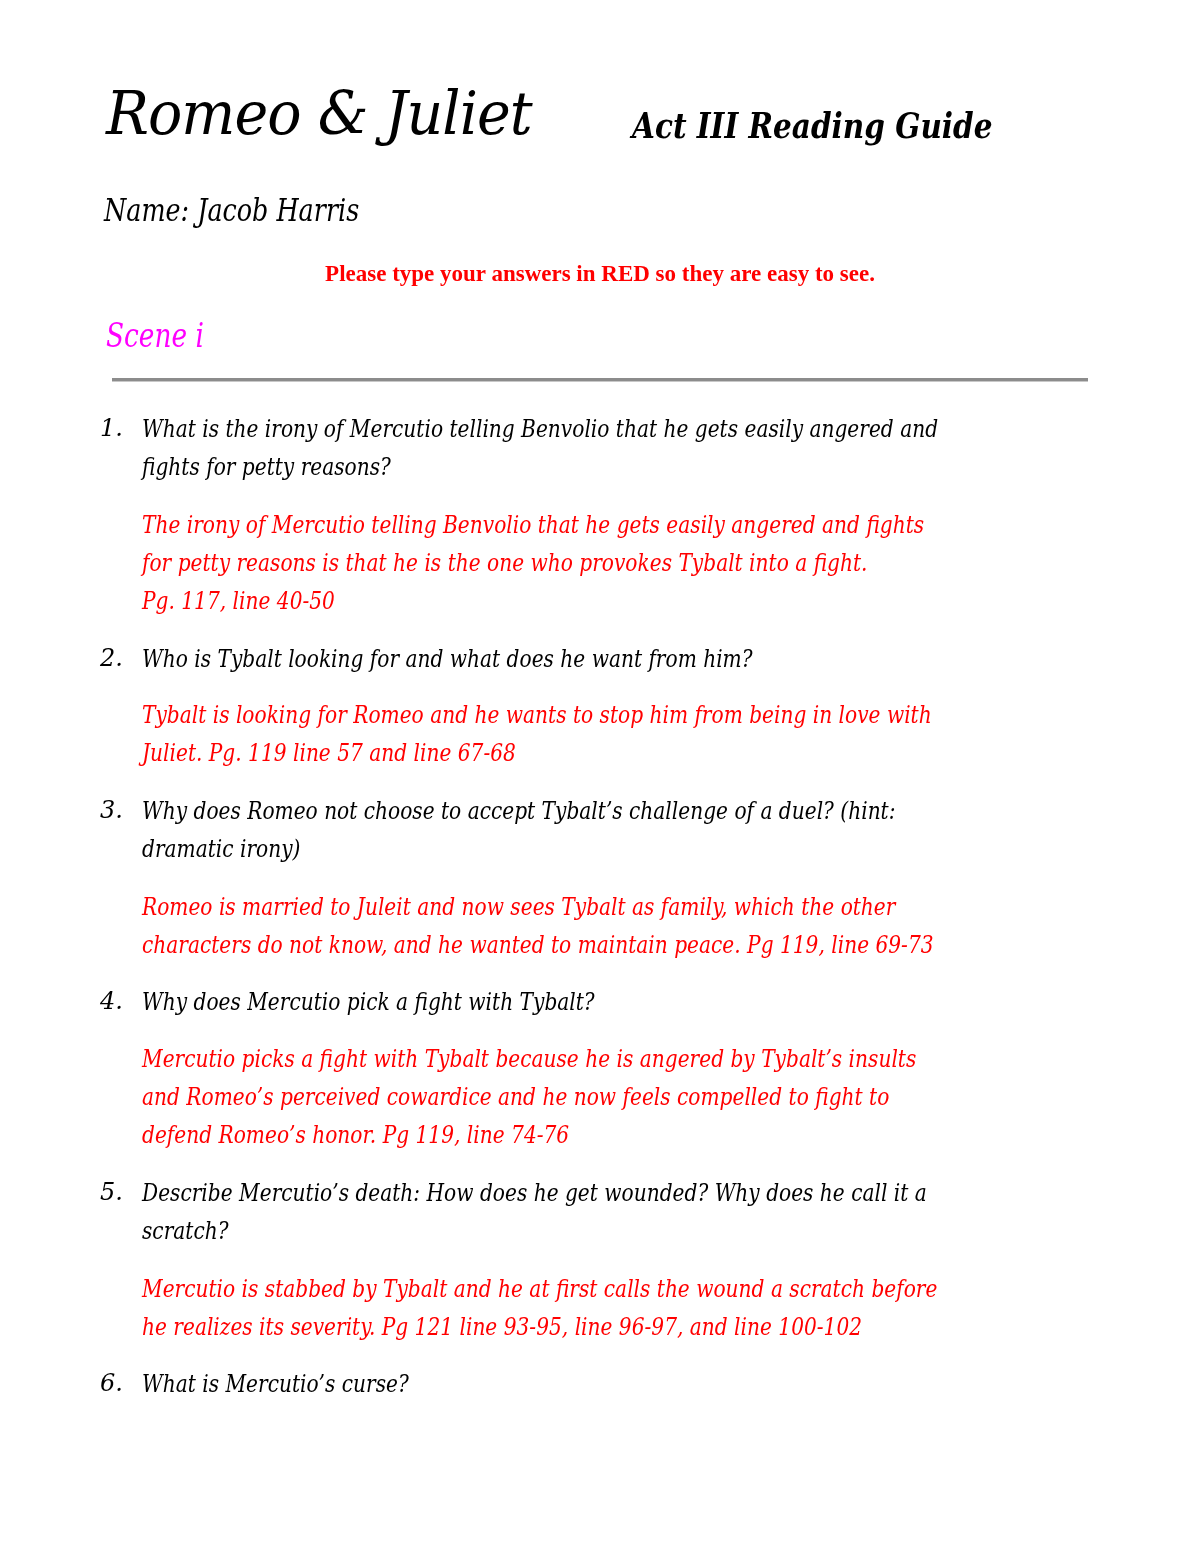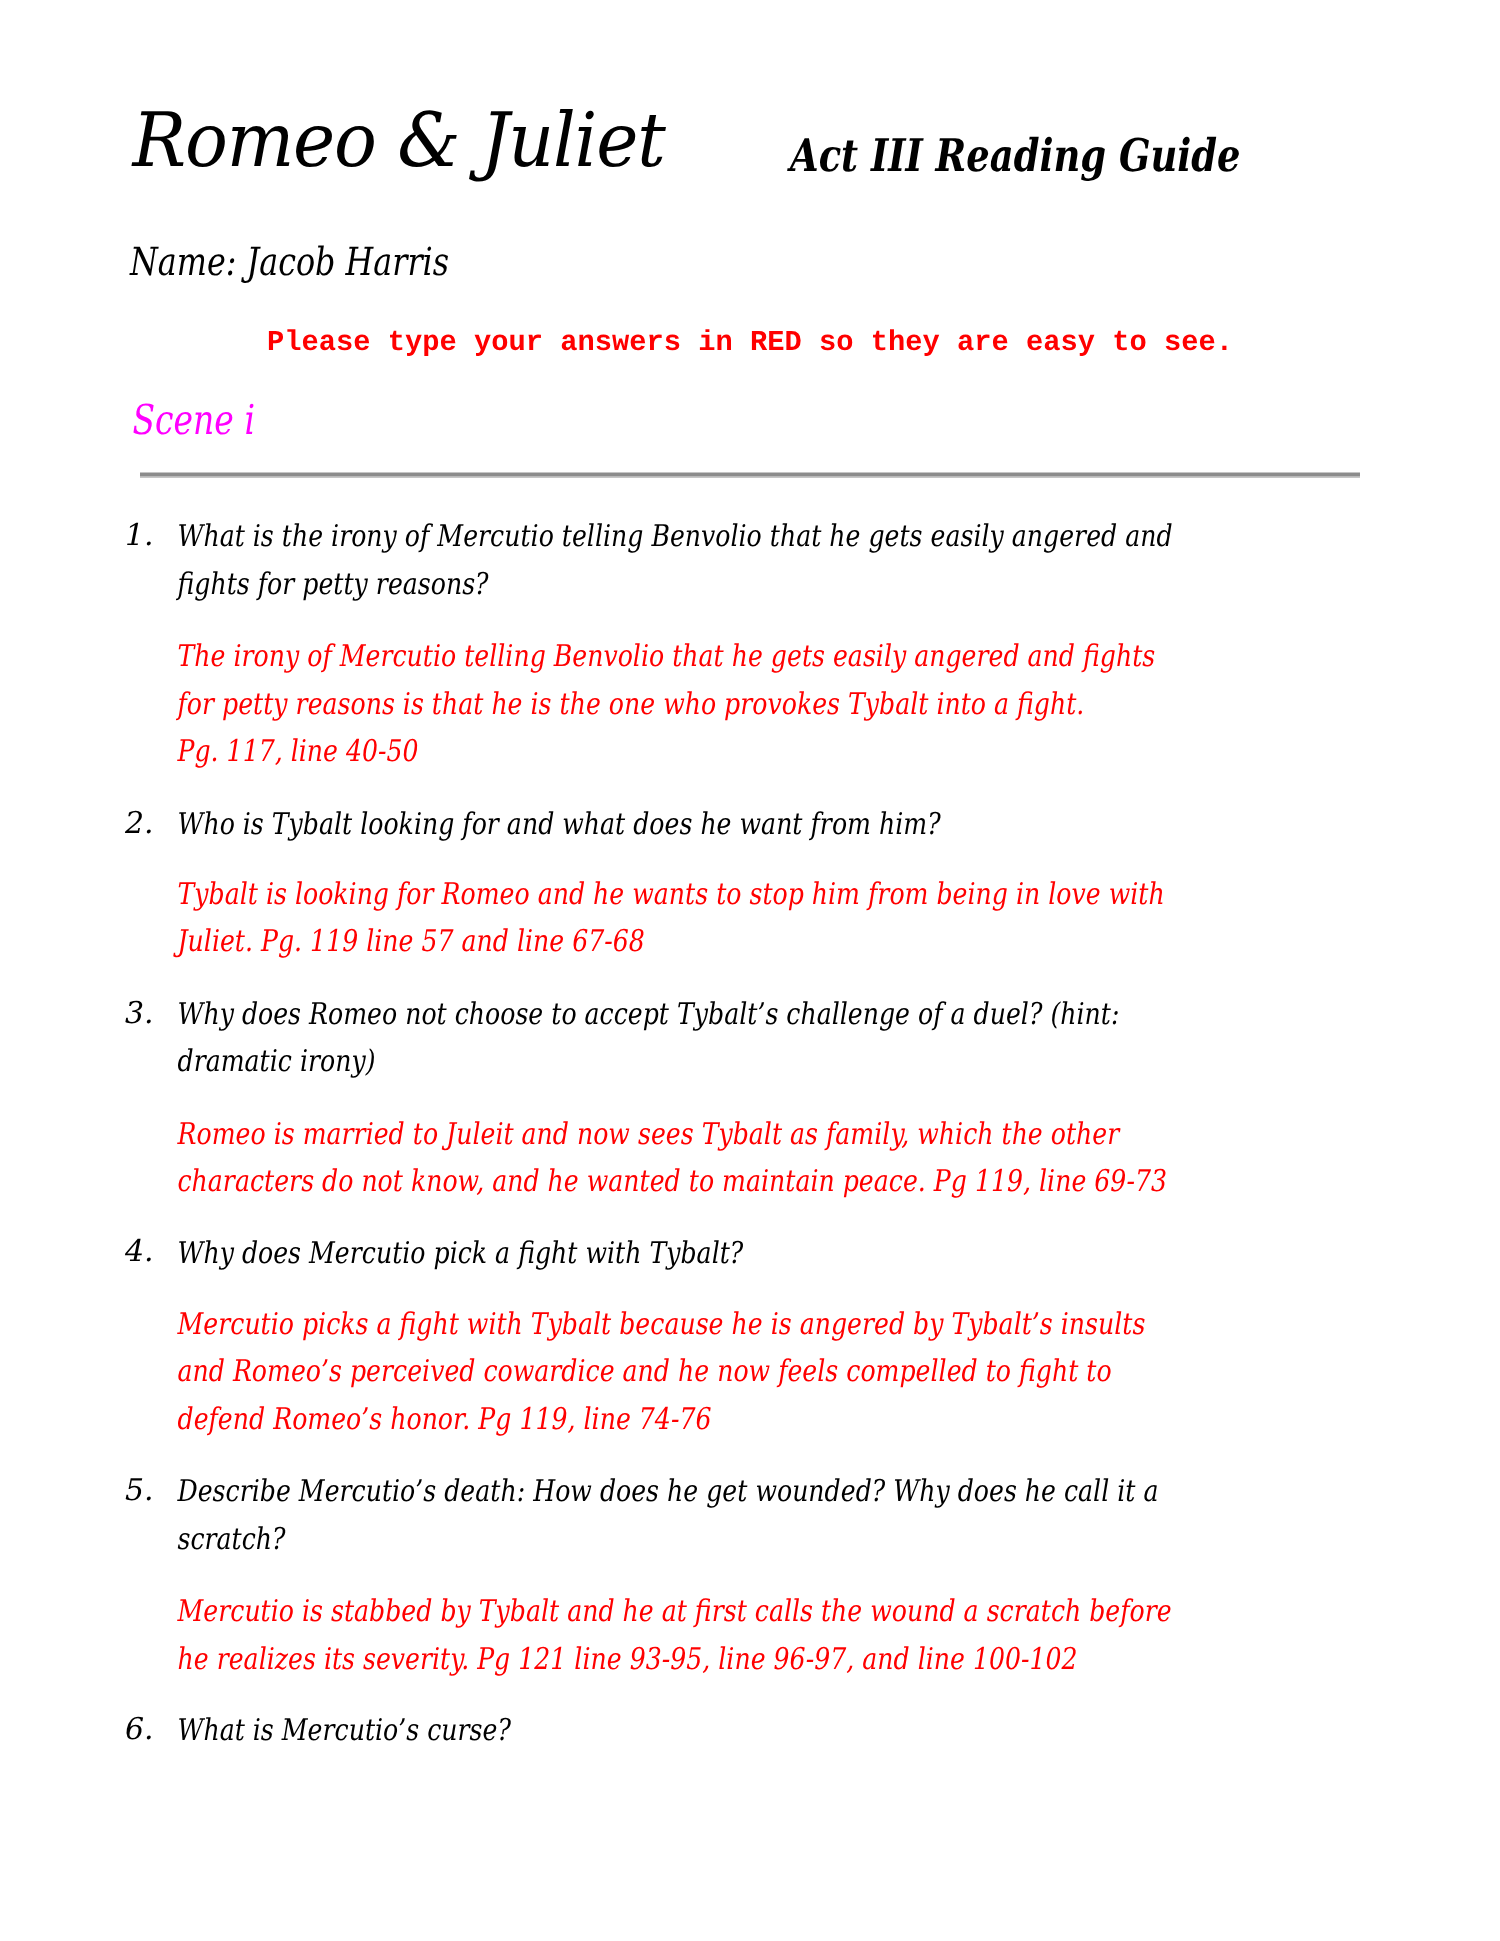--- a/index.html
+++ b/index.html
@@ -18,21 +18,21 @@
       transform: scaleX(0.82); transform-origin: left top;
     }
     .name-line {
       position: absolute; left: 104px; top: 192px;
       font-family: "DejaVu Serif", serif; font-style: italic;
       font-size: 31px; color: #000; white-space: nowrap;
       transform: scaleX(0.82); transform-origin: left top;
     }
     .instructions {
       position: absolute; left: 0; width: 1200px; top: 261px; text-align: center;
-      font-family: Liberation Mono, monospace; font-weight: bold;
+      font-family: Liberation Serif, serif; font-weight: bold;
       font-size: 23px; color: #ff0000; white-space: nowrap;
     }
     .scene {
       position: absolute; left: 106px; top: 316px;
       font-family: "DejaVu Serif", serif; font-style: italic;
       font-size: 33px; color: #ff00ff; white-space: nowrap;
       transform: scaleX(0.8); transform-origin: left top;
     }
     .divider {
       position: absolute; left: 112px; top: 378px; width: 976px; height: 3px;

